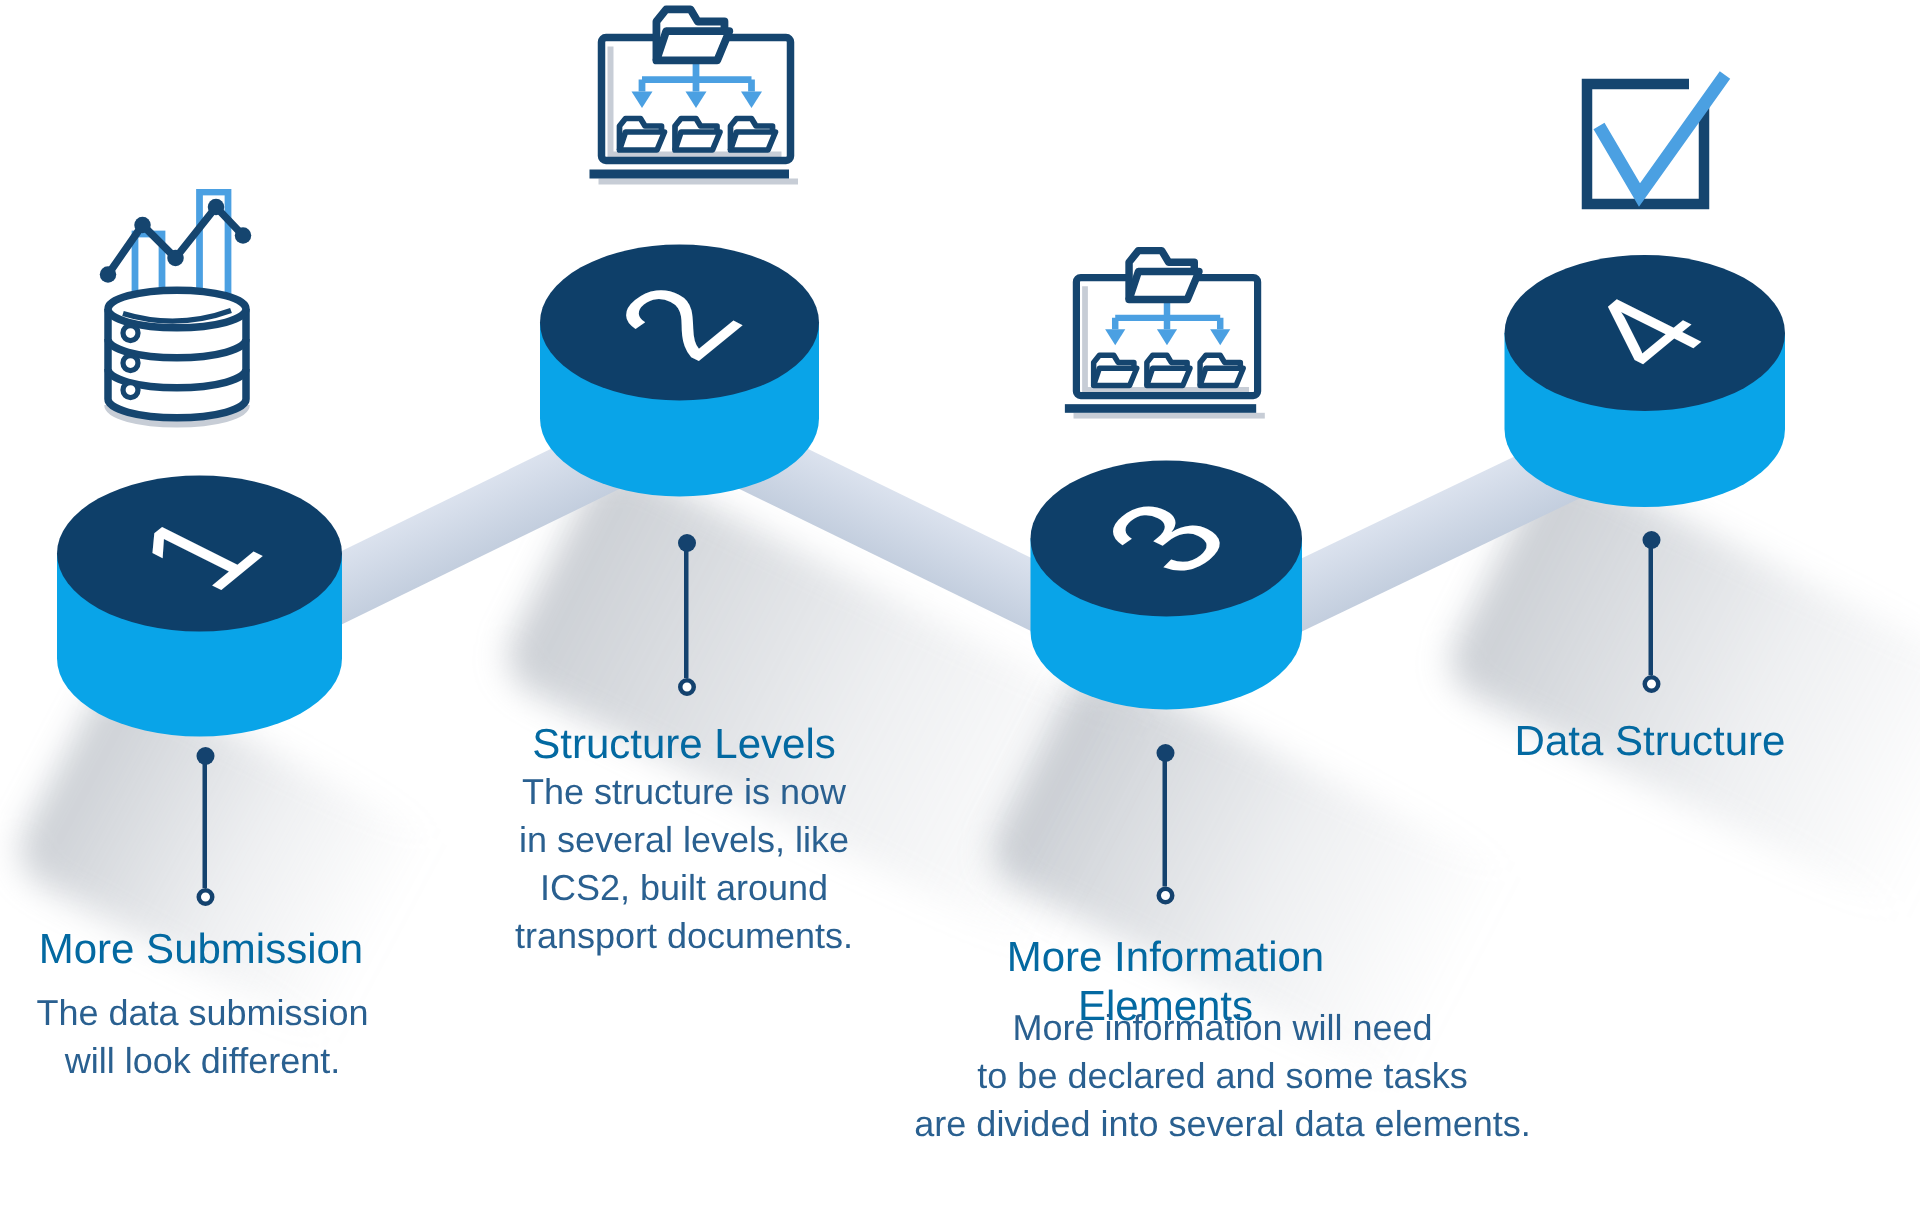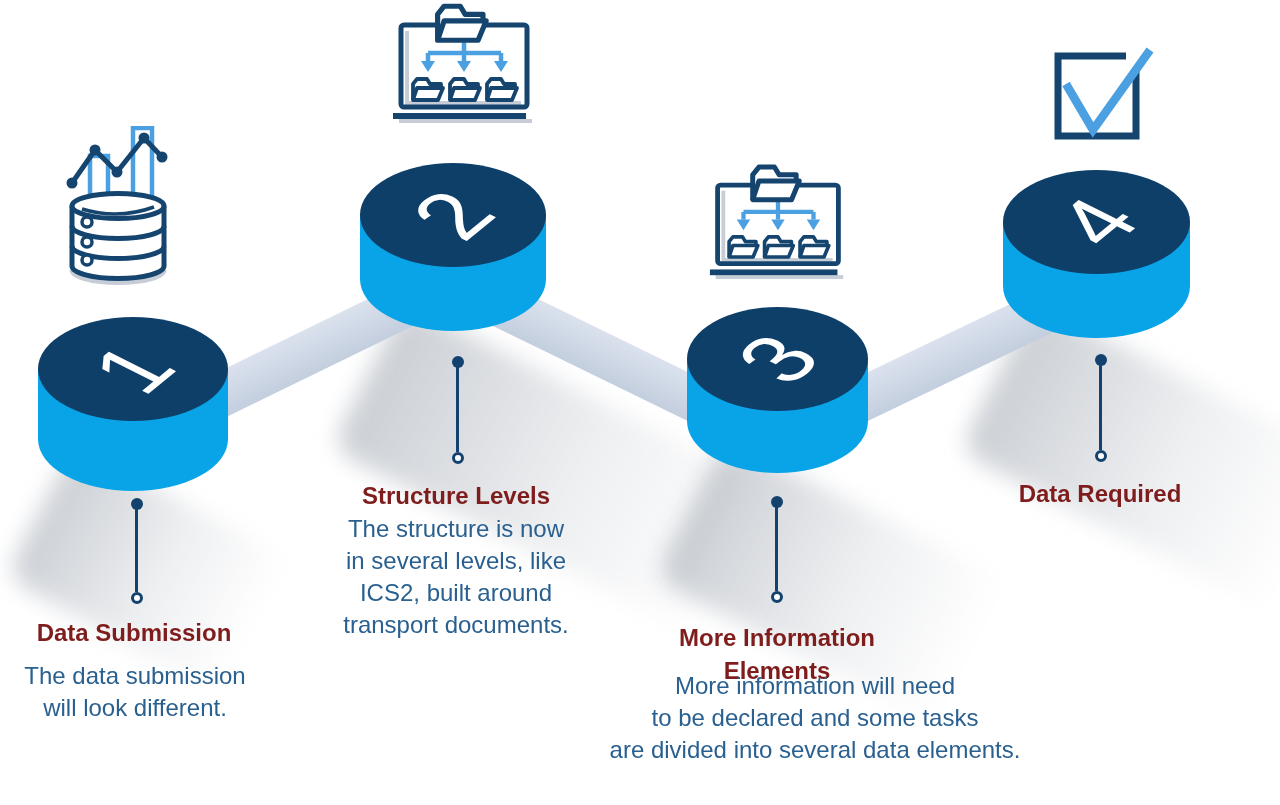--- a/index.html
+++ b/index.html
@@ -52,22 +52,22 @@
   .pin::after{
     content:"";position:absolute;bottom:-12px;left:50%;transform:translateX(-50%);
     width:6px;height:6px;border-radius:50%;background:#fff;border:3.5px solid #14426E;
   }
   .pin1{left:135px;top:508px;height:84px;}
   .pin2{left:456px;top:366px;height:86px;}
   .pin3{left:775px;top:506px;height:85px;}
   .pin4{left:1099px;top:364px;height:86px;}
   
   .title{
-    position:absolute;z-index:5;font-weight:700;font-size:24px;line-height:33px;
-    color:#7f1d1d;text-align:center;white-space:pre-line;
+    position:absolute;z-index:5;font-weight:400;font-size:28px;line-height:33px;
+    color:#0369a1;text-align:center;white-space:pre-line;
   }
   .desc{
     position:absolute;z-index:5;font-size:24px;line-height:32px;
     color:#2A6090;text-align:center;white-space:pre-line;
   }
   .title1{left:9px;top:616px;width:250px;}
   .desc1{left:-15px;top:660px;width:300px;}
   .title2{left:306px;top:479px;width:300px;}
   .desc2{left:296px;top:513px;width:320px;}
   .title3{left:577px;top:621px;width:400px;}
@@ -212,31 +212,31 @@
   <svg class="icon ic4" width="112" height="100" viewBox="0 0 112 100">
     <path d="M78,12 L10,12 L10,92 L88,92 L88,27" fill="none" stroke="#15456F" stroke-width="7"></path>
     <polyline points="18,40 45,86 102,6" fill="none" stroke="#4BA0E2" stroke-width="8.5"></polyline>
   </svg>
 
   <div class="pin pin1"></div>
   <div class="pin pin2"></div>
   <div class="pin pin3"></div>
   <div class="pin pin4"></div>
 
-  <div class="title title1">Data Submission</div>
+  <div class="title title1">More Submission</div>
   <div class="desc desc1">The data submission
 will look different.</div>
 
   <div class="title title2">Structure Levels</div>
   <div class="desc desc2">The structure is now
 in several levels, like
 ICS2, built around
 transport documents.</div>
 
   <div class="title title3">More Information
 Elements</div>
   <div class="desc desc3">More information will need
 to be declared and some tasks
 are divided into several data elements.</div>
 
-  <div class="title title4">Data Required</div>
+  <div class="title title4">Data Structure</div>
 
 </div>
 
 </body></html>

